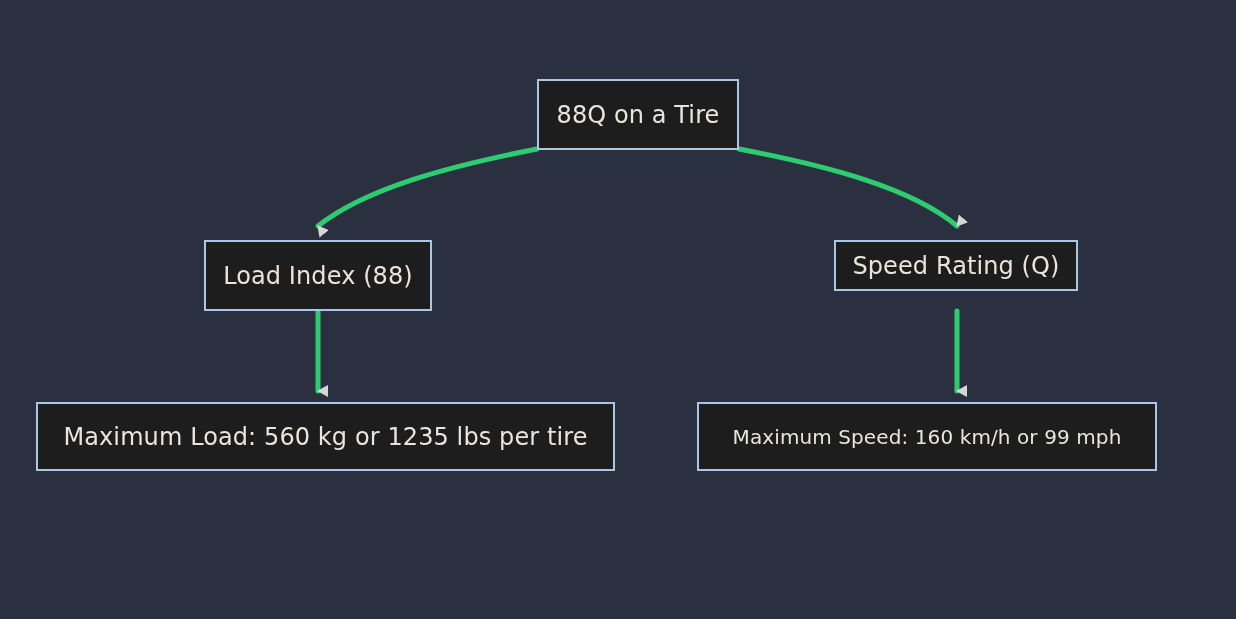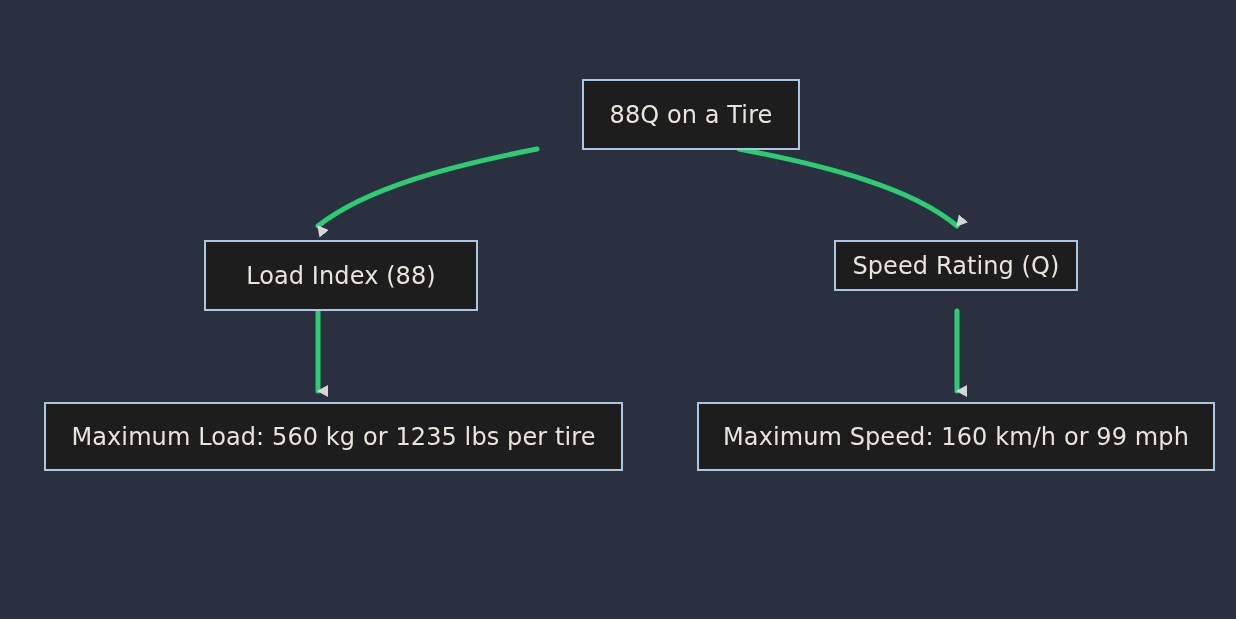--- a/index.html
+++ b/index.html
@@ -36,54 +36,53 @@
     letter-spacing: 0.1px;
   }
   .node-label {
     display: block;
     line-height: 1;
   }
   
   #node-root {
     left: 537px;
     top: 79px;
-    width: 218px;
+    width: 202px;
     height: 71px;
     font-size: 24px;
-    margin-left: 45px;
   }
   
   #node-load-index {
     left: 204px;
     top: 240px;
-    width: 274px;
+    width: 228px;
     height: 71px;
     font-size: 24px;
   }
   #node-speed-rating {
     left: 834px;
     top: 240px;
     width: 244px;
     height: 51px;
     font-size: 24px;
   }
   
   #node-max-load {
-    left: 44px;
+    left: 36px;
     top: 402px;
     width: 579px;
     height: 69px;
     font-size: 24px;
   }
   #node-max-speed {
     left: 697px;
     top: 402px;
-    width: 518px;
+    width: 460px;
     height: 69px;
-    font-size: 24px;
+    font-size: 20px;
   }
 </style>
 </head>
 <body>
 
 <div id="canvas">
 
   <svg id="edge-layer" viewBox="0 0 1236 619" width="1236" height="619">
     <defs>
       <marker id="arrow-head" viewBox="0 0 12 12" refX="6" refY="10" markerWidth="12" markerHeight="12" orient="auto-start-reverse" markerUnits="userSpaceOnUse">

